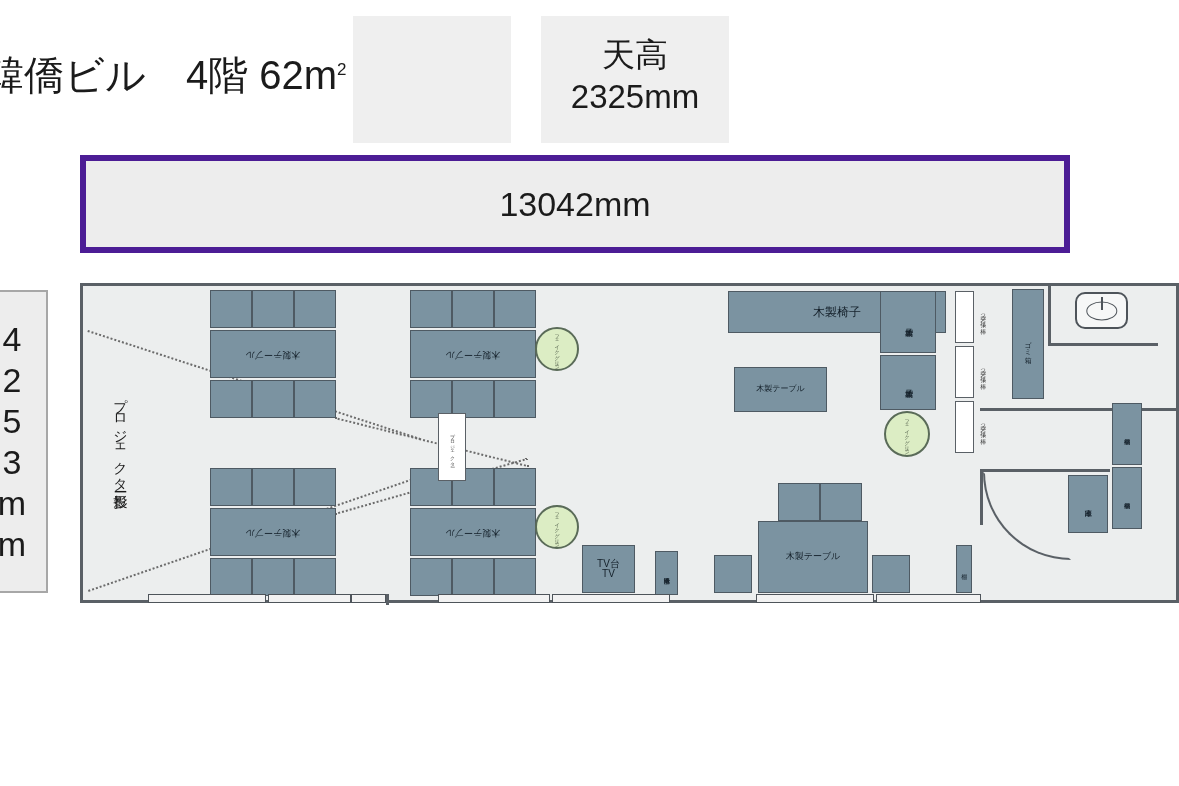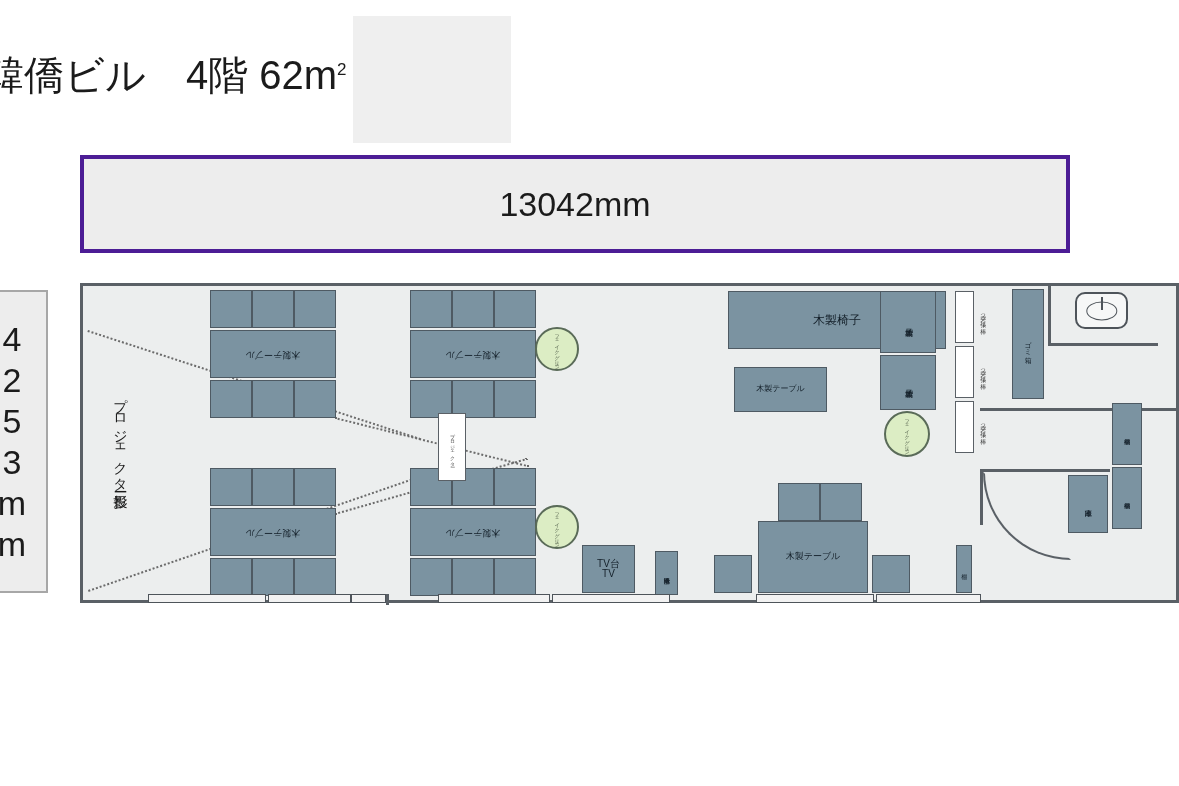--- a/index.html
+++ b/index.html
@@ -41,21 +41,21 @@
   #chip-senyuubu { left: 353px; top: 16px; width: 158px; height: 127px; }
   #chip-tenkou  { left: 541px; top: 16px; width: 188px; height: 127px; }
   .chip-l1 { display:block; }
   .chip-l2 { display:block; }
   sup.sq { font-size: 17px; vertical-align: super; }
 
   
   .dim-bar {
     position: absolute;
     background: #ededed;
-    border: 4px solid #4c1d95;
+    border: 6px solid #4c1d95;
     display: flex;
     align-items: center;
     justify-content: center;
     font-size: 34px;
     color: #1b1b1b;
   }
   #dim-top    { left: 80px;  top: 155px; width: 990px; height: 98px; }
   #dim-bottom { left: 80px;  top: 653px; width: 895px; height: 95px; }
 
   #dim-left {
@@ -206,20 +206,24 @@
 
 <div id="root">
 
   <div class="hdr-title">
     <span>韓僑ビル　4階 62m</span><sup class="sq">2</sup>
   </div>
 
   <div class="hdr-chip" id="chip-senyuubu">
   </div>
 
+  <div class="hdr-chip" id="chip-tenkou">
+    <span class="chip-l1">天高</span>
+    <span class="chip-l2">2325mm</span>
+  </div>
 
   <div class="dim-bar" id="dim-top">13042mm</div>
 
   <div id="dim-left">
     <span>4</span>
     <span>2</span>
     <span>5</span>
     <span>3</span>
     <span>m</span>
     <span>m</span>
@@ -321,21 +325,21 @@
     <div class="green" style="left:455px; top:44px; width:44px; height:44px;">
       <span>フェイクグリーン</span>
     </div>
     <div class="green" style="left:455px; top:222px; width:44px; height:44px;">
       <span>フェイクグリーン</span>
     </div>
     <div class="green" style="left:804px; top:128px; width:46px; height:46px;">
       <span>フェイクグリーン</span>
     </div>
 
-    <div class="blk" style="left:648px; top:8px; width:218px; height:58px; font-size:12px;">木製椅子</div>
+    <div class="blk" style="left:648px; top:8px; width:218px; height:42px; font-size:12px;">木製椅子</div>
     <div class="blk" style="left:654px; top:84px; width:93px; height:45px; font-size:8px;">木製テーブル</div>
 
     <div class="blk vert" style="left:800px; top:8px; width:56px; height:62px; font-size:8px;">木製椅子</div>
     <div class="blk vert" style="left:800px; top:72px; width:56px; height:55px; font-size:8px;">木製椅子</div>
 
     <div class="blk wt" style="left:875px; top:8px; width:19px; height:52px;"></div>
     <div class="blk wt" style="left:875px; top:63px; width:19px; height:52px;"></div>
     <div class="blk wt" style="left:875px; top:118px; width:19px; height:52px;"></div>
     <div class="blk vert" style="left:896px; top:8px; width:14px; height:52px; background:none; border:none; color:#3a3a3a; font-size:6px;">突っ張り棒</div>
     <div class="blk vert" style="left:896px; top:63px; width:14px; height:52px; background:none; border:none; color:#3a3a3a; font-size:6px;">突っ張り棒</div>

